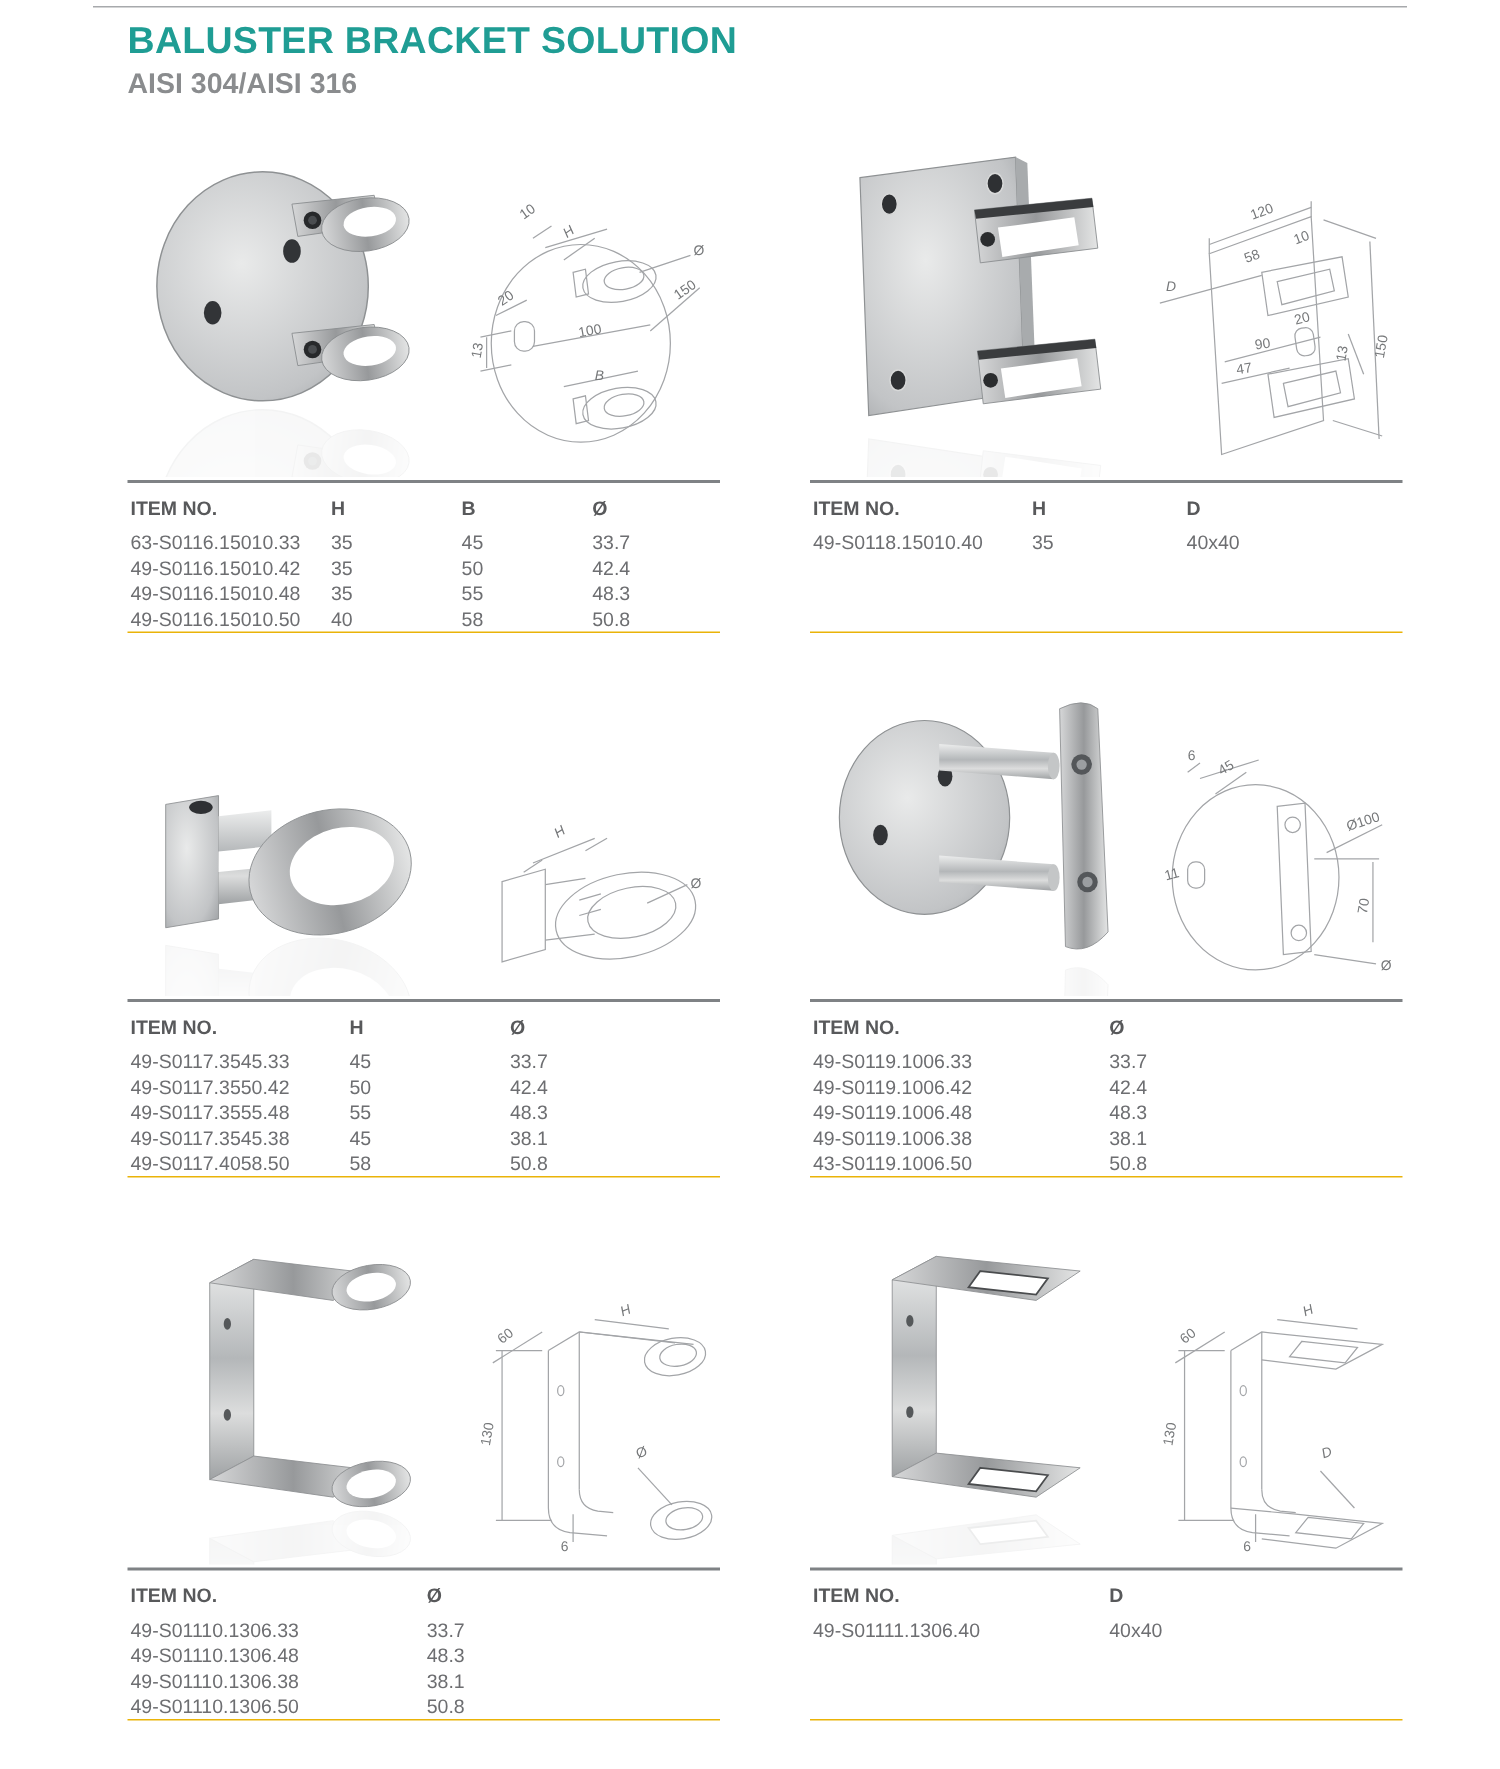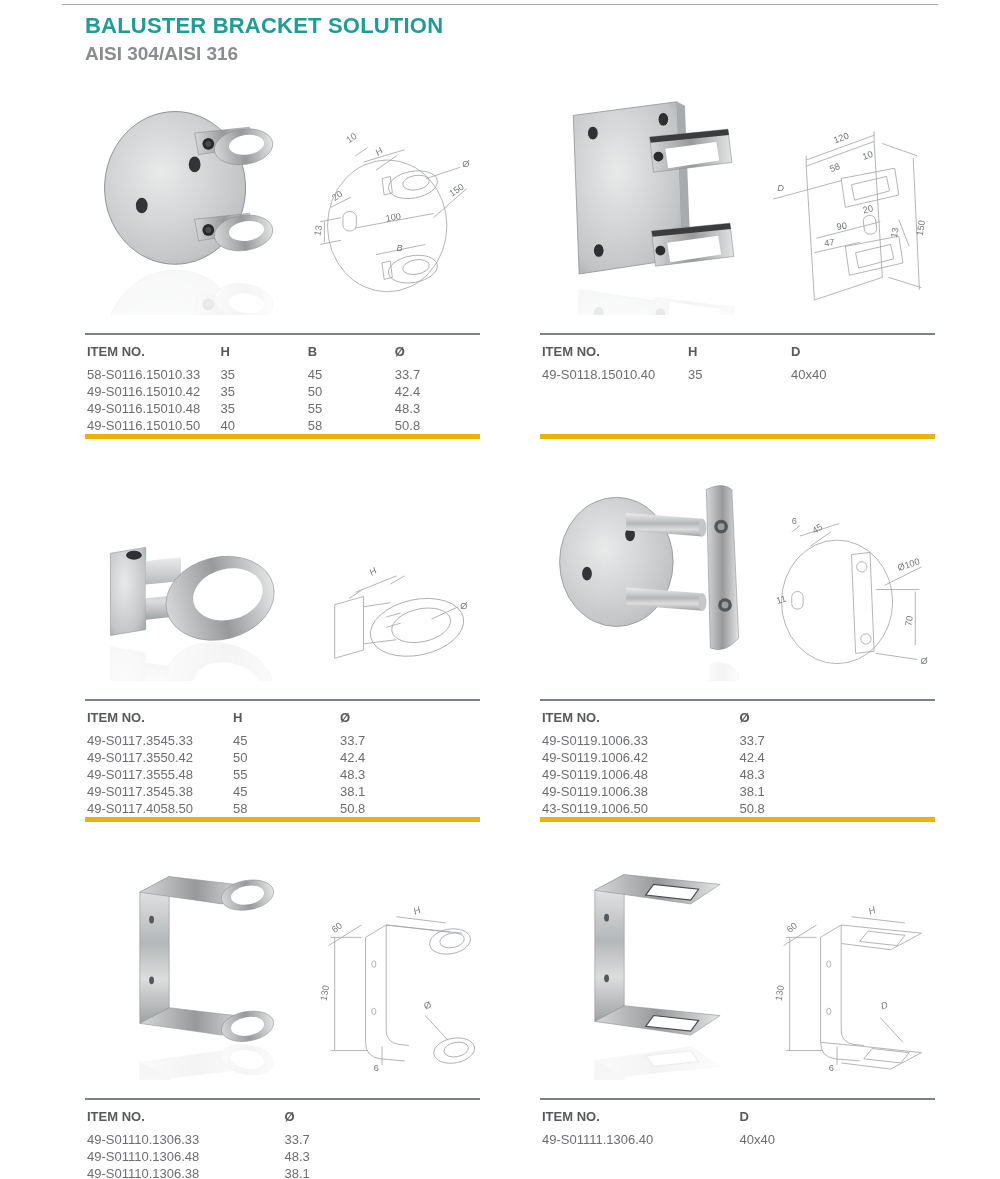--- a/index.html
+++ b/index.html
@@ -1,28 +1,28 @@
 <!DOCTYPE html>
 <html><head>
 <meta charset="utf-8">
 <style>
   html,body{margin:0;padding:0;background:#fff;}
   body{width:1000px;height:1179px;font-family:"Liberation Sans",sans-serif;color:#6d6e71;overflow:hidden;}
   .top-rule{margin:4px 62px 0 62px;border-top:1px solid #a7a9ac;}
   .header{padding:8px 0 0 85px;}
-  .title{color:#1f9d94;font-size:22px;font-weight:bold;letter-spacing:.2px;}
+  .title{color:#1f9d94;font-size:25px;font-weight:bold;letter-spacing:.2px;}
   .subtitle{color:#8a8c8e;font-size:19px;font-weight:bold;margin-top:4px;}
   .products{display:grid;grid-template-columns:395px 395px;column-gap:60px;padding:14px 0 0 85px;}
   .cell{display:flex;flex-direction:column;margin-bottom:22px;}
   .media{display:flex;align-items:flex-end;}
   .photo{flex:0 0 57%;}
   .drawing{flex:1;}
   .photo svg,.drawing svg{display:block;width:100%;height:auto;}
   .m1{height:236px;}.m2{height:220px;}.m3{height:236px;}
-  .tbl{border-top:2px solid #7f8285;border-bottom:5px solid #eab308;flex:1;margin-top:18px;}
+  .tbl{border-top:2px solid #7f8285;border-bottom:1px solid #eab308;flex:1;margin-top:2px;}
   table{width:100%;border-collapse:collapse;table-layout:fixed;}
   th{text-align:left;font-size:13px;color:#58595b;font-weight:bold;padding:9px 0 7px 2px;}
   td{font-size:13px;color:#6d6e71;padding:1px 0 1px 2px;white-space:nowrap;}
   .t4 th:nth-child(1){width:34%}.t4 th:nth-child(2){width:22%}.t4 th:nth-child(3){width:22%}.t4 th:nth-child(4){width:22%}
   .t3a th:nth-child(1){width:37%}.t3a th:nth-child(2){width:27%}.t3a th:nth-child(3){width:36%}
   .t3b th:nth-child(1){width:37%}.t3b th:nth-child(2){width:26%}.t3b th:nth-child(3){width:37%}
   .t2 th:nth-child(1){width:50%}.t2 th:nth-child(2){width:50%}
   .dwg{stroke:#a3a5a8;stroke-width:.8;fill:none;}
   .dwg-t{font-size:9px;fill:#76787a;stroke:none;}
   .dwg-i{font-style:italic;}
@@ -121,21 +121,21 @@
           <thead>
             <tr>
               <th>ITEM NO.</th>
               <th>H</th>
               <th>B</th>
               <th>Ø</th>
             </tr>
           </thead>
           <tbody>
             <tr>
-              <td>58-S0116.15010.33</td>
+              <td>63-S0116.15010.33</td>
               <td>35</td>
               <td>45</td>
               <td>33.7</td>
             </tr>
             <tr>
               <td>49-S0116.15010.42</td>
               <td>35</td>
               <td>50</td>
               <td>42.4</td>
             </tr>

